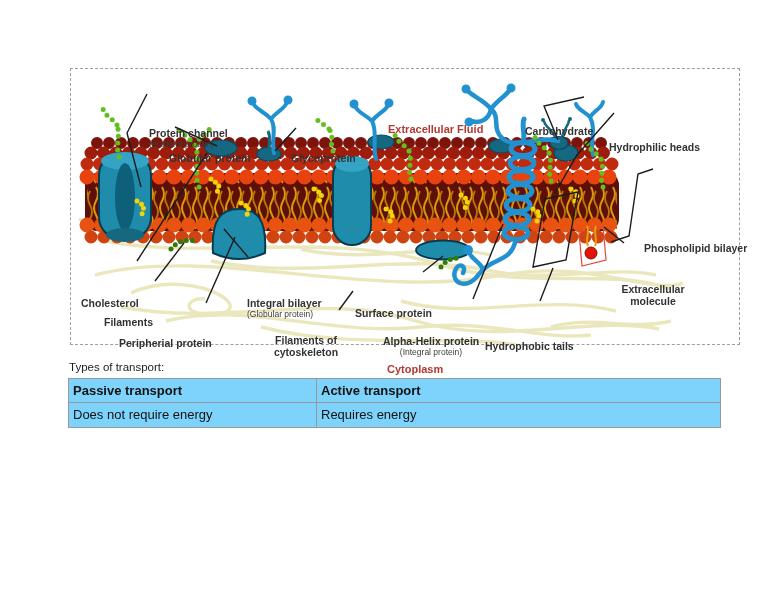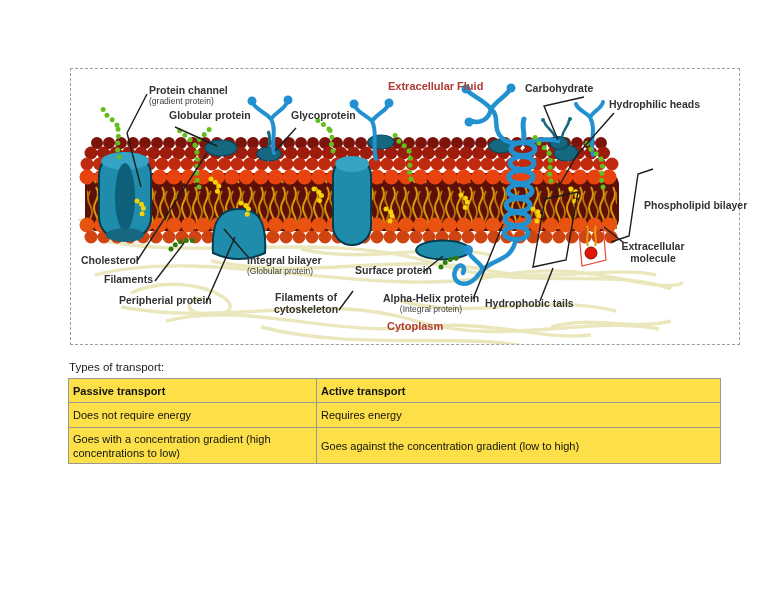--- a/index.html
+++ b/index.html
@@ -2,29 +2,29 @@
 <html><head>
 <meta charset="utf-8">
 <style>
   html,body{margin:0;padding:0;background:#ffffff;}
   body{width:768px;height:593px;position:relative;overflow:hidden;
        font-family:"Liberation Sans",sans-serif;-webkit-font-smoothing:antialiased;}
   .figure-box{position:absolute;left:70px;top:68px;width:668px;height:275px;
               border:1px dashed #9e9e9e;background:#ffffff;}
   .art{position:absolute;left:0;top:0;}
   .lbl{position:absolute;color:#323232;font-size:10.5px;font-weight:700;
-       line-height:12px;white-space:nowrap;}
+       line-height:12px;white-space:nowrap;margin-top:43px;}
   .lbl .sub{display:block;font-weight:400;font-size:8.5px;color:#3c3c3c;line-height:10px;}
   .lbl.center{text-align:center;}
   .lbl.red{color:#b03a31;font-size:11px;padding-left:40px;}
   .section-title{position:absolute;left:69px;top:361px;font-size:11.5px;color:#1d1d1d;}
   table.transport{position:absolute;left:68px;top:378px;width:652px;
       border-collapse:collapse;table-layout:fixed;}
-  table.transport td{border:1px solid #989898;font-size:11px;line-height:14px;
-      color:#121212;padding:2px 4px;vertical-align:middle;background:#fde047;}
+  table.transport td{border:1px solid #989898;font-size:13px;line-height:14px;
+      color:#121212;padding:2px 4px;vertical-align:middle;background:#7dd3fc;}
   table.transport tr.hdr td{font-weight:700;}
   .r1{height:24px}.r2{height:25px}.r3{height:36px}
 </style>
 </head>
 <body>
 
 <div class="figure-box">
   <svg class="art" width="668" height="275" viewBox="0 0 668 275">
     <defs>
       <pattern id="tailp" width="11" height="58" patternUnits="userSpaceOnUse">
@@ -206,18 +206,14 @@
     </colgroup>
   <tbody>
     <tr class="hdr r1">
       <td>Passive transport</td>
       <td>Active transport</td>
     </tr>
     <tr class="r2">
       <td>Does not require energy</td>
       <td>Requires energy</td>
     </tr>
-    <tr class="r3">
-      <td>Goes with a concentration gradient (high concentrations to low)</td>
-      <td>Goes against the concentration gradient (low to high)</td>
-    </tr>
   </tbody>
 </table>
 
 </body></html>

